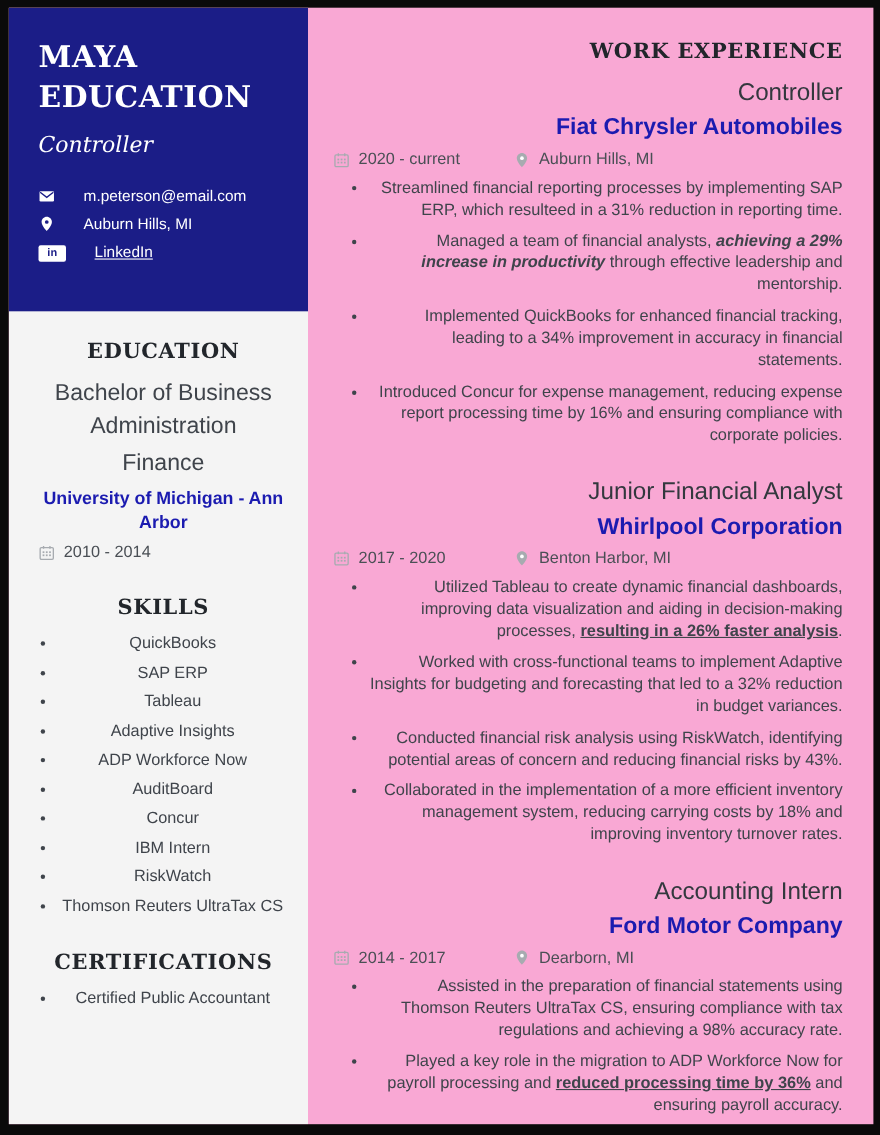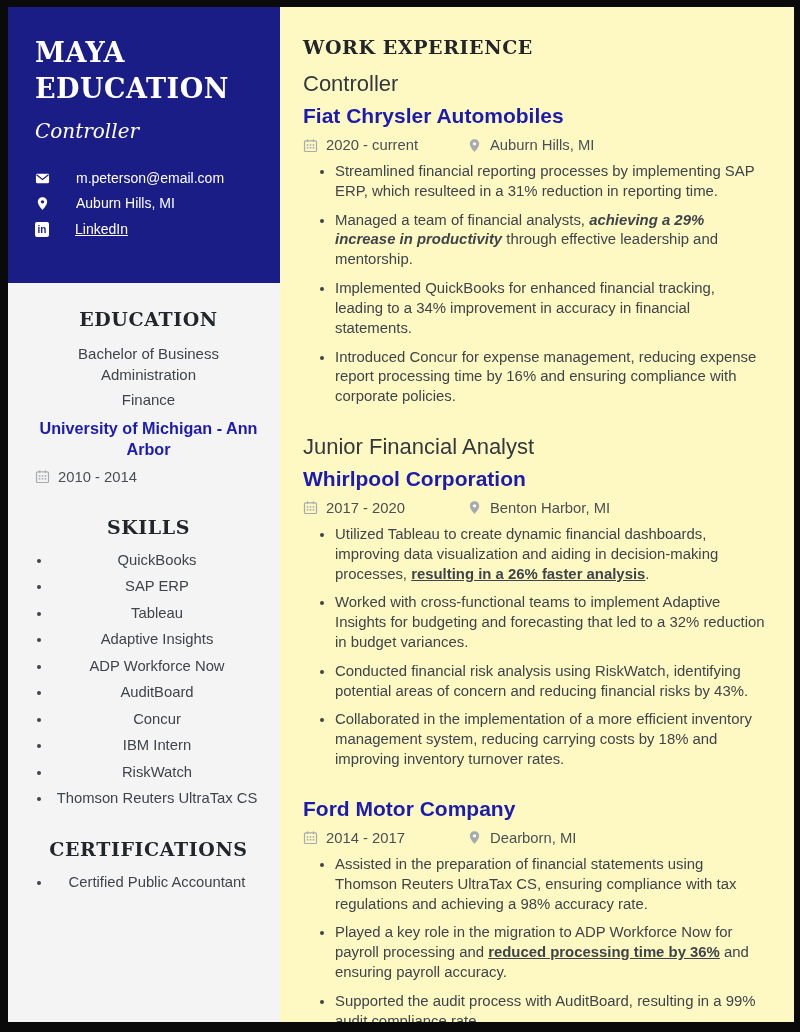--- a/index.html
+++ b/index.html
@@ -19,21 +19,21 @@
     background:var(--frame_black);
     font-family:"Liberation Sans",sans-serif;
   }
   .frame{
     width:800px;height:1032px;
     padding:7px 6px 10px 8px;
     background:var(--frame_black);
   }
   .sheet{
     display:flex;width:100%;height:100%;
-    background:#fef9c3;overflow:hidden;
+    background:#f9a8d4;overflow:hidden;
   }
   
   .sidebar{
     flex:0 0 272px;width:272px;
     background:var(--sidebar_bg);
     display:flex;flex-direction:column;
   }
   .hero{
     background:var(--header_bg);
     color:#fff;
@@ -59,41 +59,41 @@
     list-style:none;margin:27px 0 0;padding:0;
     font-size:14px;
   }
   .contacts li{
     display:flex;align-items:center;gap:26px;
     margin-bottom:9px;
   }
   .svg-ic{width:15px;height:15px;flex:0 0 15px;display:block;color:#fff;}
   .u{text-decoration:underline;}
   .li-badge{
-    width:14px;height:15px;flex:0 0 15px;
+    width:25px;height:15px;flex:0 0 15px;
     background:#fff;color:var(--header_bg);
     border-radius:2px;
     font-size:10px;font-weight:bold;line-height:15px;
     display:inline-block;text-align:center;
   }
   .hero .pin-hole{fill:var(--header_bg);}
   .env-flap{stroke:var(--header_bg);}
 
   .side-body{padding:25px 18px 0 27px;}
   .side-section{margin-bottom:31px;text-align:center;}
   .side-h,.main-h{
     font-family:"DejaVu Serif",serif;
     font-weight:bold;
     font-size:19px;
     letter-spacing:0.6px;
     color:var(--heading_text);
     margin:0 0 13px;
   }
   .degree div{
-    font-size:15px;color:var(--body_text);
+    font-size:21px;color:var(--body_text);
     line-height:1.42;
   }
   .degree .emph{margin-top:3px;}
   .school{
     color:var(--link_blue);font-weight:bold;
     font-size:16.2px;line-height:1.32;
     margin:8px 0 8px;
   }
   .smeta{
     display:flex;align-items:center;gap:8px;
@@ -102,21 +102,21 @@
   }
   .smeta .svg-ic{color:var(--icon_gray);}
   .smeta .pin-hole{fill:var(--sidebar_bg);}
   .slist{
     margin:0;padding-left:17px;
     color:var(--body_text);font-size:14.8px;
   }
   .slist li{margin-bottom:8px;line-height:1.25;}
 
   
-  .main{flex:1;padding:29px 28px 0 23px;}
+  .main{flex:1;padding:29px 28px 0 23px;text-align:right;}
   .job{margin-bottom:27px;}
   .job-title{
     font-size:22px;font-weight:normal;
     color:#33383e;
     margin:17px 0 7px;
   }
   .job:first-child .job-title{margin-top:12px;}
   .company{
     color:var(--link_blue);font-weight:bold;
     font-size:21px;margin:0 0 9px;
@@ -306,20 +306,21 @@
               </span>
             </div>
             <ul class="bullets">
               <li>Utilized Tableau to create dynamic financial dashboards, improving data visualization and aiding in decision-making processes, <span class="seg-bu">resulting in a 26% faster analysis</span>.</li>
               <li>Worked with cross-functional teams to implement Adaptive Insights for budgeting and forecasting that led to a 32% reduction in budget variances.</li>
               <li>Conducted financial risk analysis using RiskWatch, identifying potential areas of concern and reducing financial risks by 43%.</li>
               <li>Collaborated in the implementation of a more efficient inventory management system, reducing carrying costs by 18% and improving inventory turnover rates.</li>
             </ul>
           </section>
           <section class="job">
+            <h3 class="job-title">Accounting Intern</h3>
             <div class="company">Ford Motor Company</div>
             <div class="jmeta">
               <span class="mi">
                 <span>
                   <svg class="svg-ic" viewBox="0 0 16 16">
                     <rect x="1.6" y="3" width="12.8" height="11.4" rx="1.2" fill="none" stroke="currentColor" stroke-width="1.3"></rect>
                     <line x1="4.9" y1="1.4" x2="4.9" y2="4.2" stroke="currentColor" stroke-width="1.3"></line>
                     <line x1="11.1" y1="1.4" x2="11.1" y2="4.2" stroke="currentColor" stroke-width="1.3"></line>
                     <g fill="currentColor">
                       <rect x="4" y="6.6" width="1.7" height="1.7"></rect>

